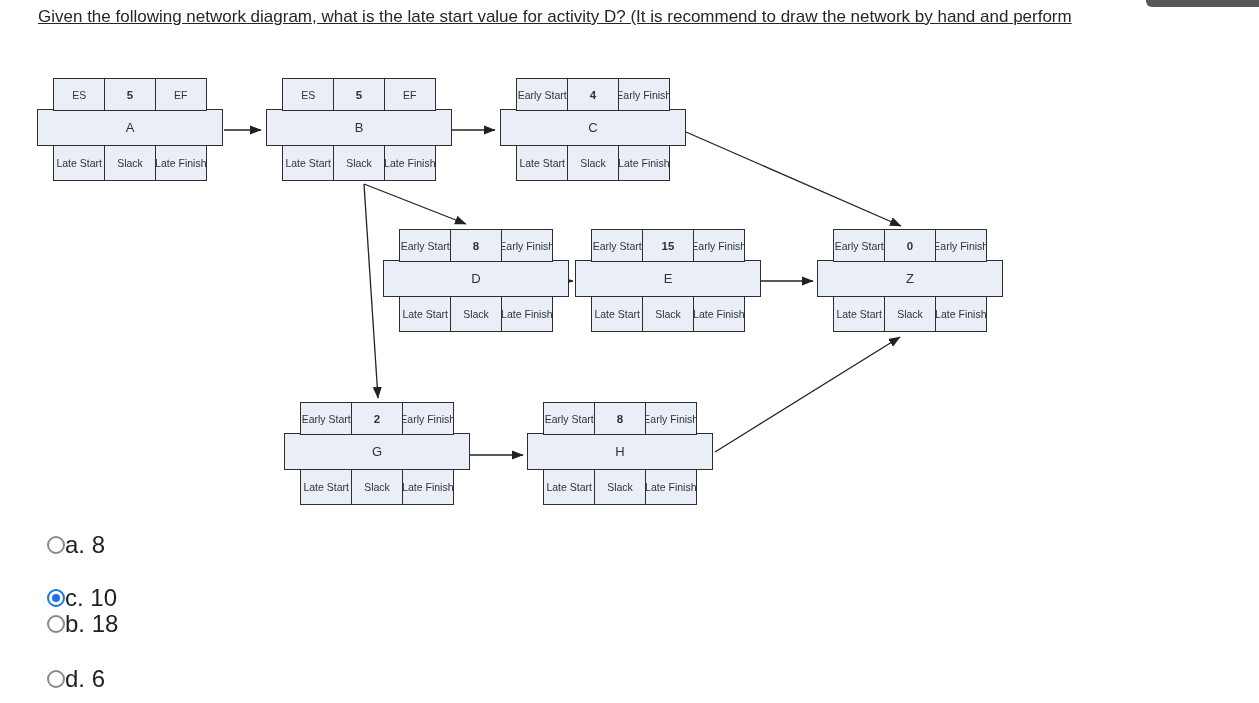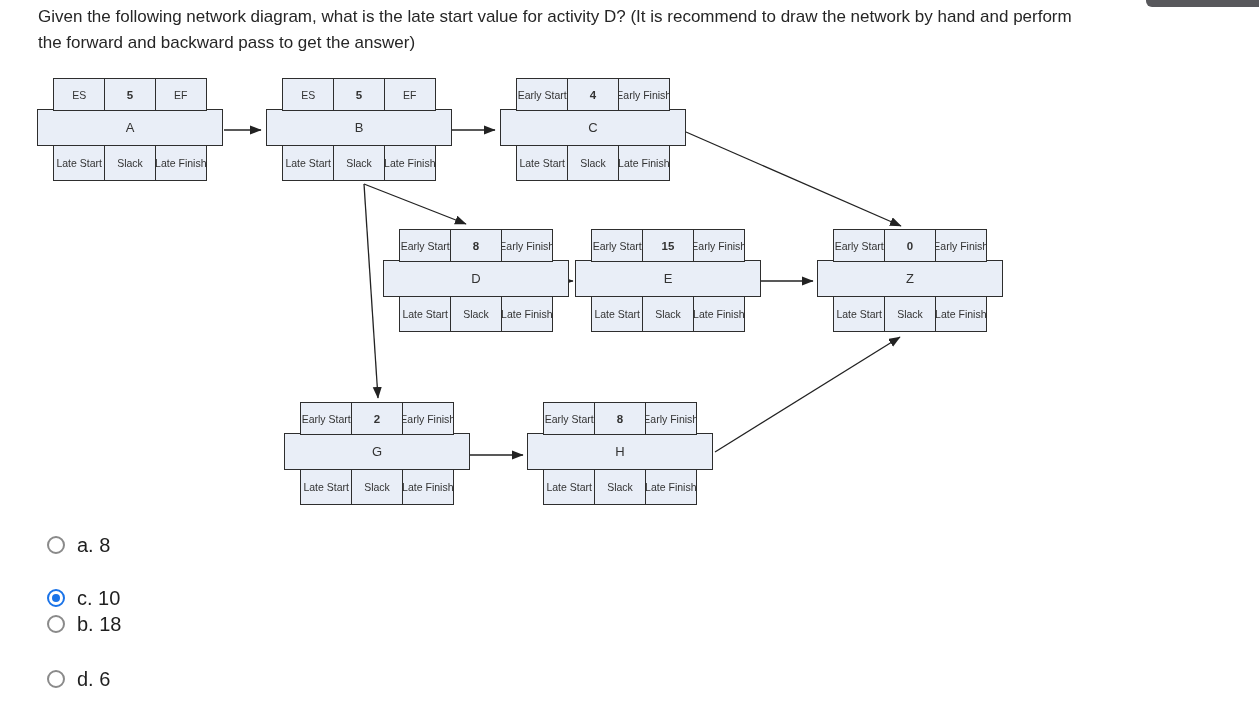--- a/index.html
+++ b/index.html
@@ -1,21 +1,21 @@
 <!DOCTYPE html>
 <html><head>
 <meta charset="utf-8">
 <style>
   html,body{margin:0;padding:0;background:#fff;}
   .page{position:relative;width:1259px;height:703px;background:#fff;overflow:hidden;
         font-family:"Liberation Sans",sans-serif;}
   .frag{position:absolute;left:1146px;top:-8px;width:130px;height:15px;
         background:#58585c;border-radius:6px;}
   .question{position:absolute;left:38px;top:4px;width:1200px;font-size:17px;
-        line-height:25.5px;color:#262626;}
+        line-height:25.5px;color:#262626;text-decoration:underline;}
   
   .node{position:absolute;width:186px;}
   .nrow{display:flex;margin:0 16px;}
   .cell{flex:1 1 0;height:33px;background:#e9eef7;border:1.6px solid #2e2e2e;
         display:flex;align-items:center;justify-content:center;
         font-size:10.5px;color:#333;white-space:nowrap;overflow:hidden;
         box-sizing:border-box;min-width:0;}
   .cell + .cell{margin-left:-1.6px;}
   .band{height:37px;background:#e9eef7;border:1.6px solid #2e2e2e;margin-top:-1.6px;
         display:flex;align-items:center;justify-content:center;
@@ -26,32 +26,31 @@
   
   .wires{position:absolute;left:0;top:0;pointer-events:none;}
   .wires line{stroke:#222;stroke-width:1.3px;}
   
   .opt{position:absolute;left:47px;display:flex;align-items:center;height:22px;}
   .radio{width:18px;height:18px;border:2px solid #8a8a8a;border-radius:50%;
         background:#fff;box-sizing:border-box;flex:0 0 auto;}
   .radio.selected{border-color:#1a73e8;}
   .radio.selected::after{content:"";display:block;width:8px;height:8px;margin:3px;
         border-radius:50%;background:#1a73e8;}
-  .opt-label{margin-left:12px;font-size:20px;color:#1f1f1f;}
+  .opt-label{margin-left:0;font-size:24px;color:#1f1f1f;}
 </style>
 </head>
 <body>
 
 <div class="page">
 
   <div class="frag"></div>
 
   <div class="question">
     <div>Given the following network diagram, what is the late start value for activity D? (It is recommend to draw the network by hand and perform</div>
-    <div>the forward and backward pass to get the answer)</div>
   </div>
 
   <svg class="wires" width="1259" height="703" viewBox="0 0 1259 703">
     <defs>
       <marker id="ah" markerWidth="10" markerHeight="8" refX="8.5" refY="3.5" orient="auto">
         <polygon points="0,0 9,3.5 0,7" fill="#222"></polygon>
       </marker>
     </defs>
     <line x1="224" y1="130" x2="261" y2="130" marker-end="url(#ah)"></line>
     <line x1="452" y1="130" x2="495" y2="130" marker-end="url(#ah)"></line>

